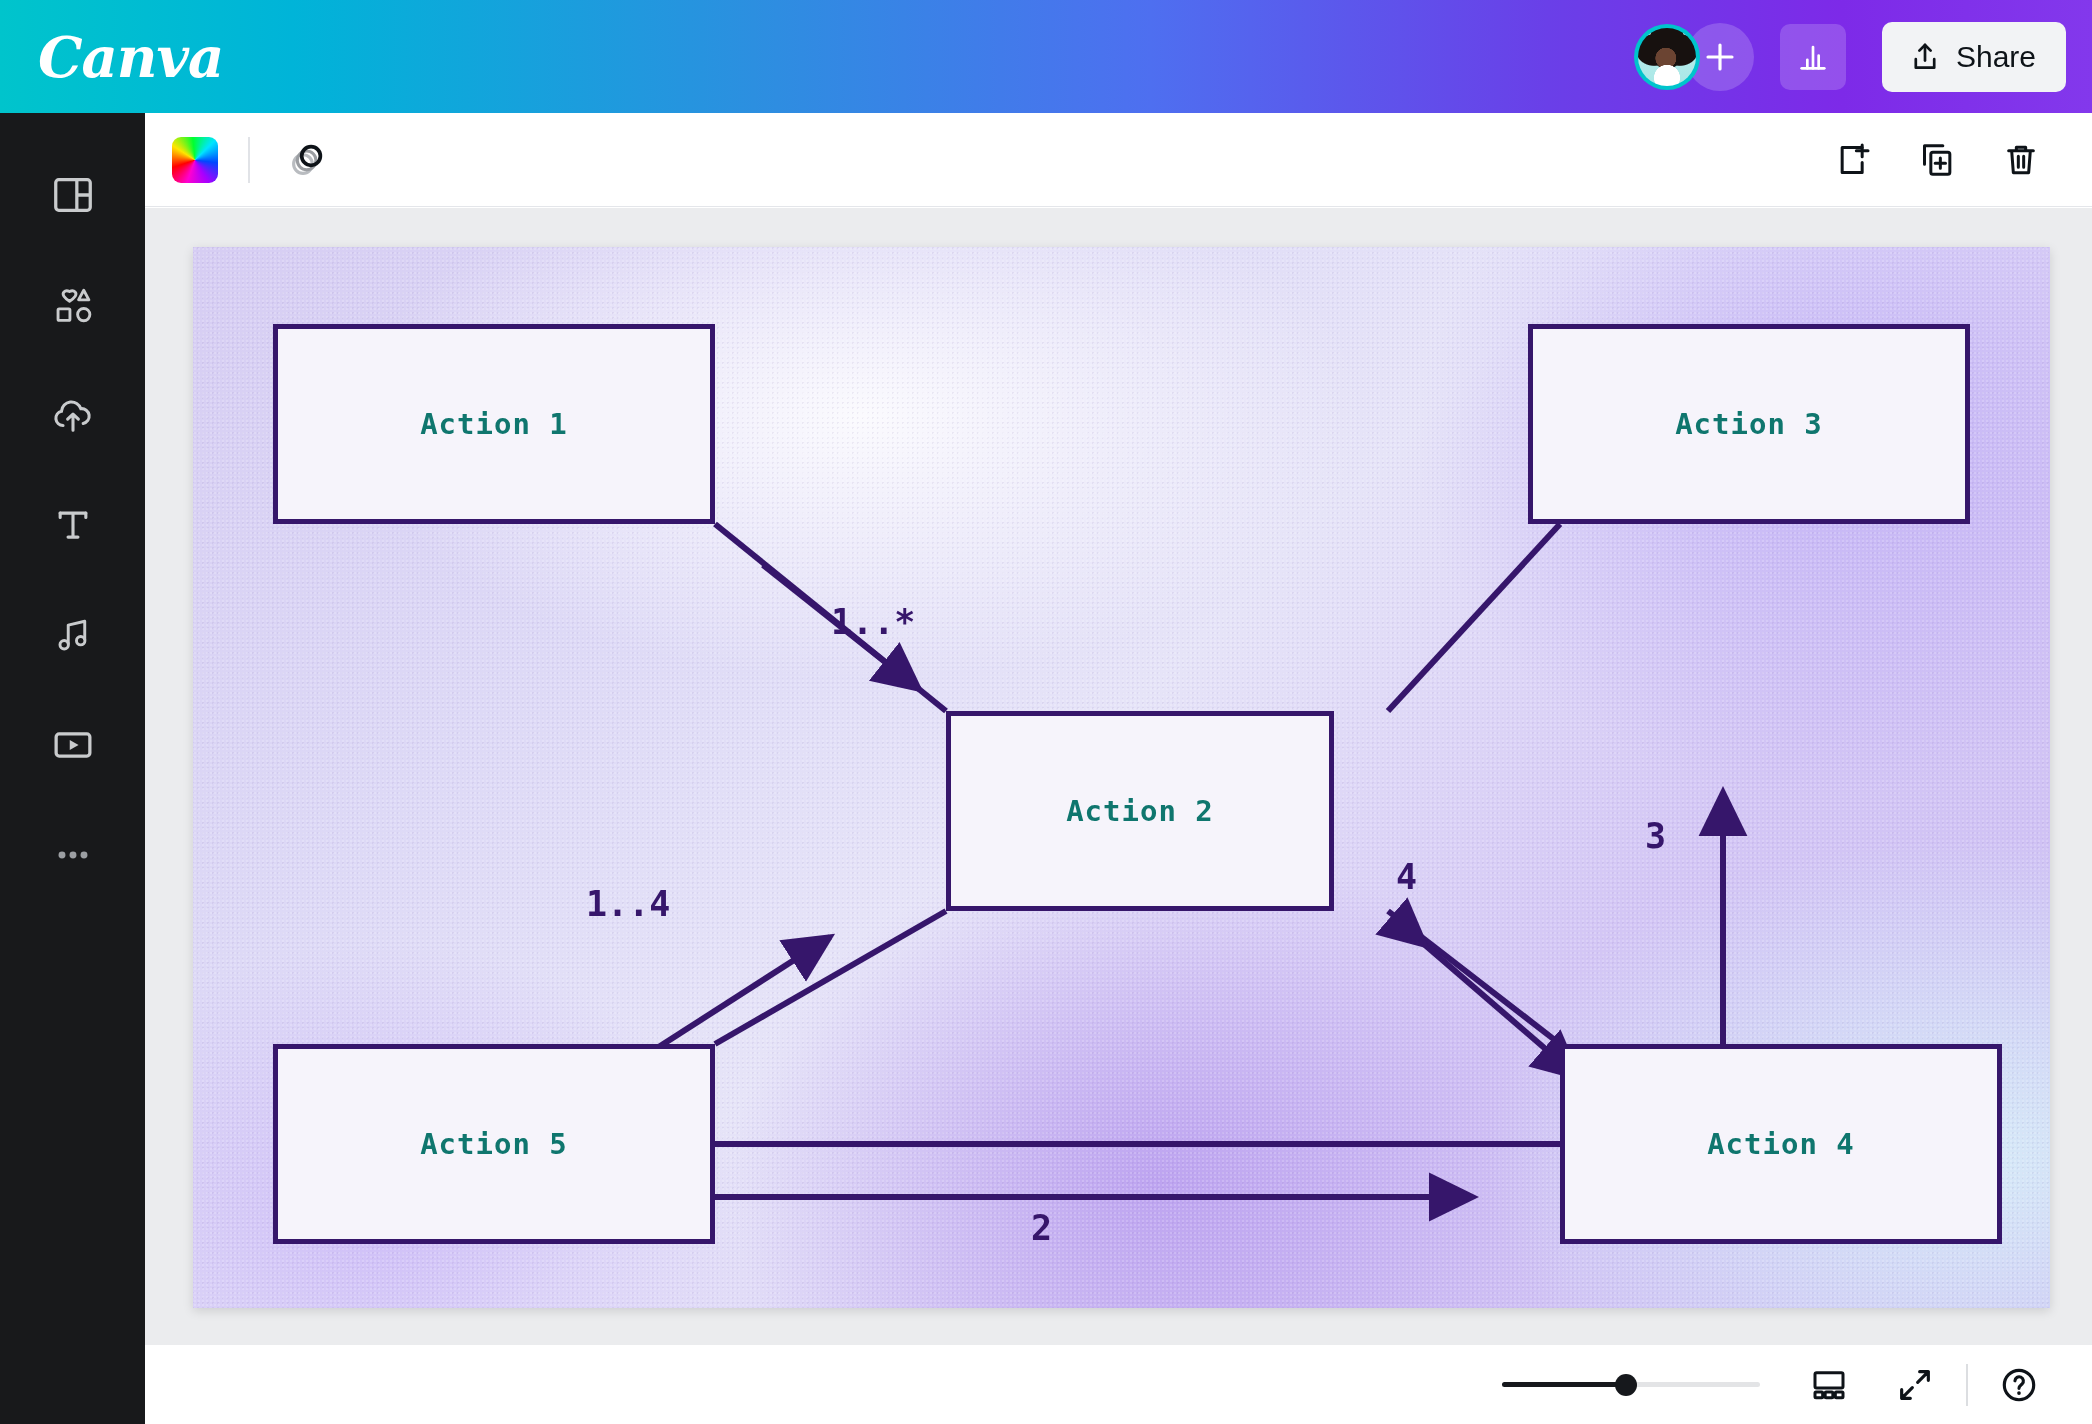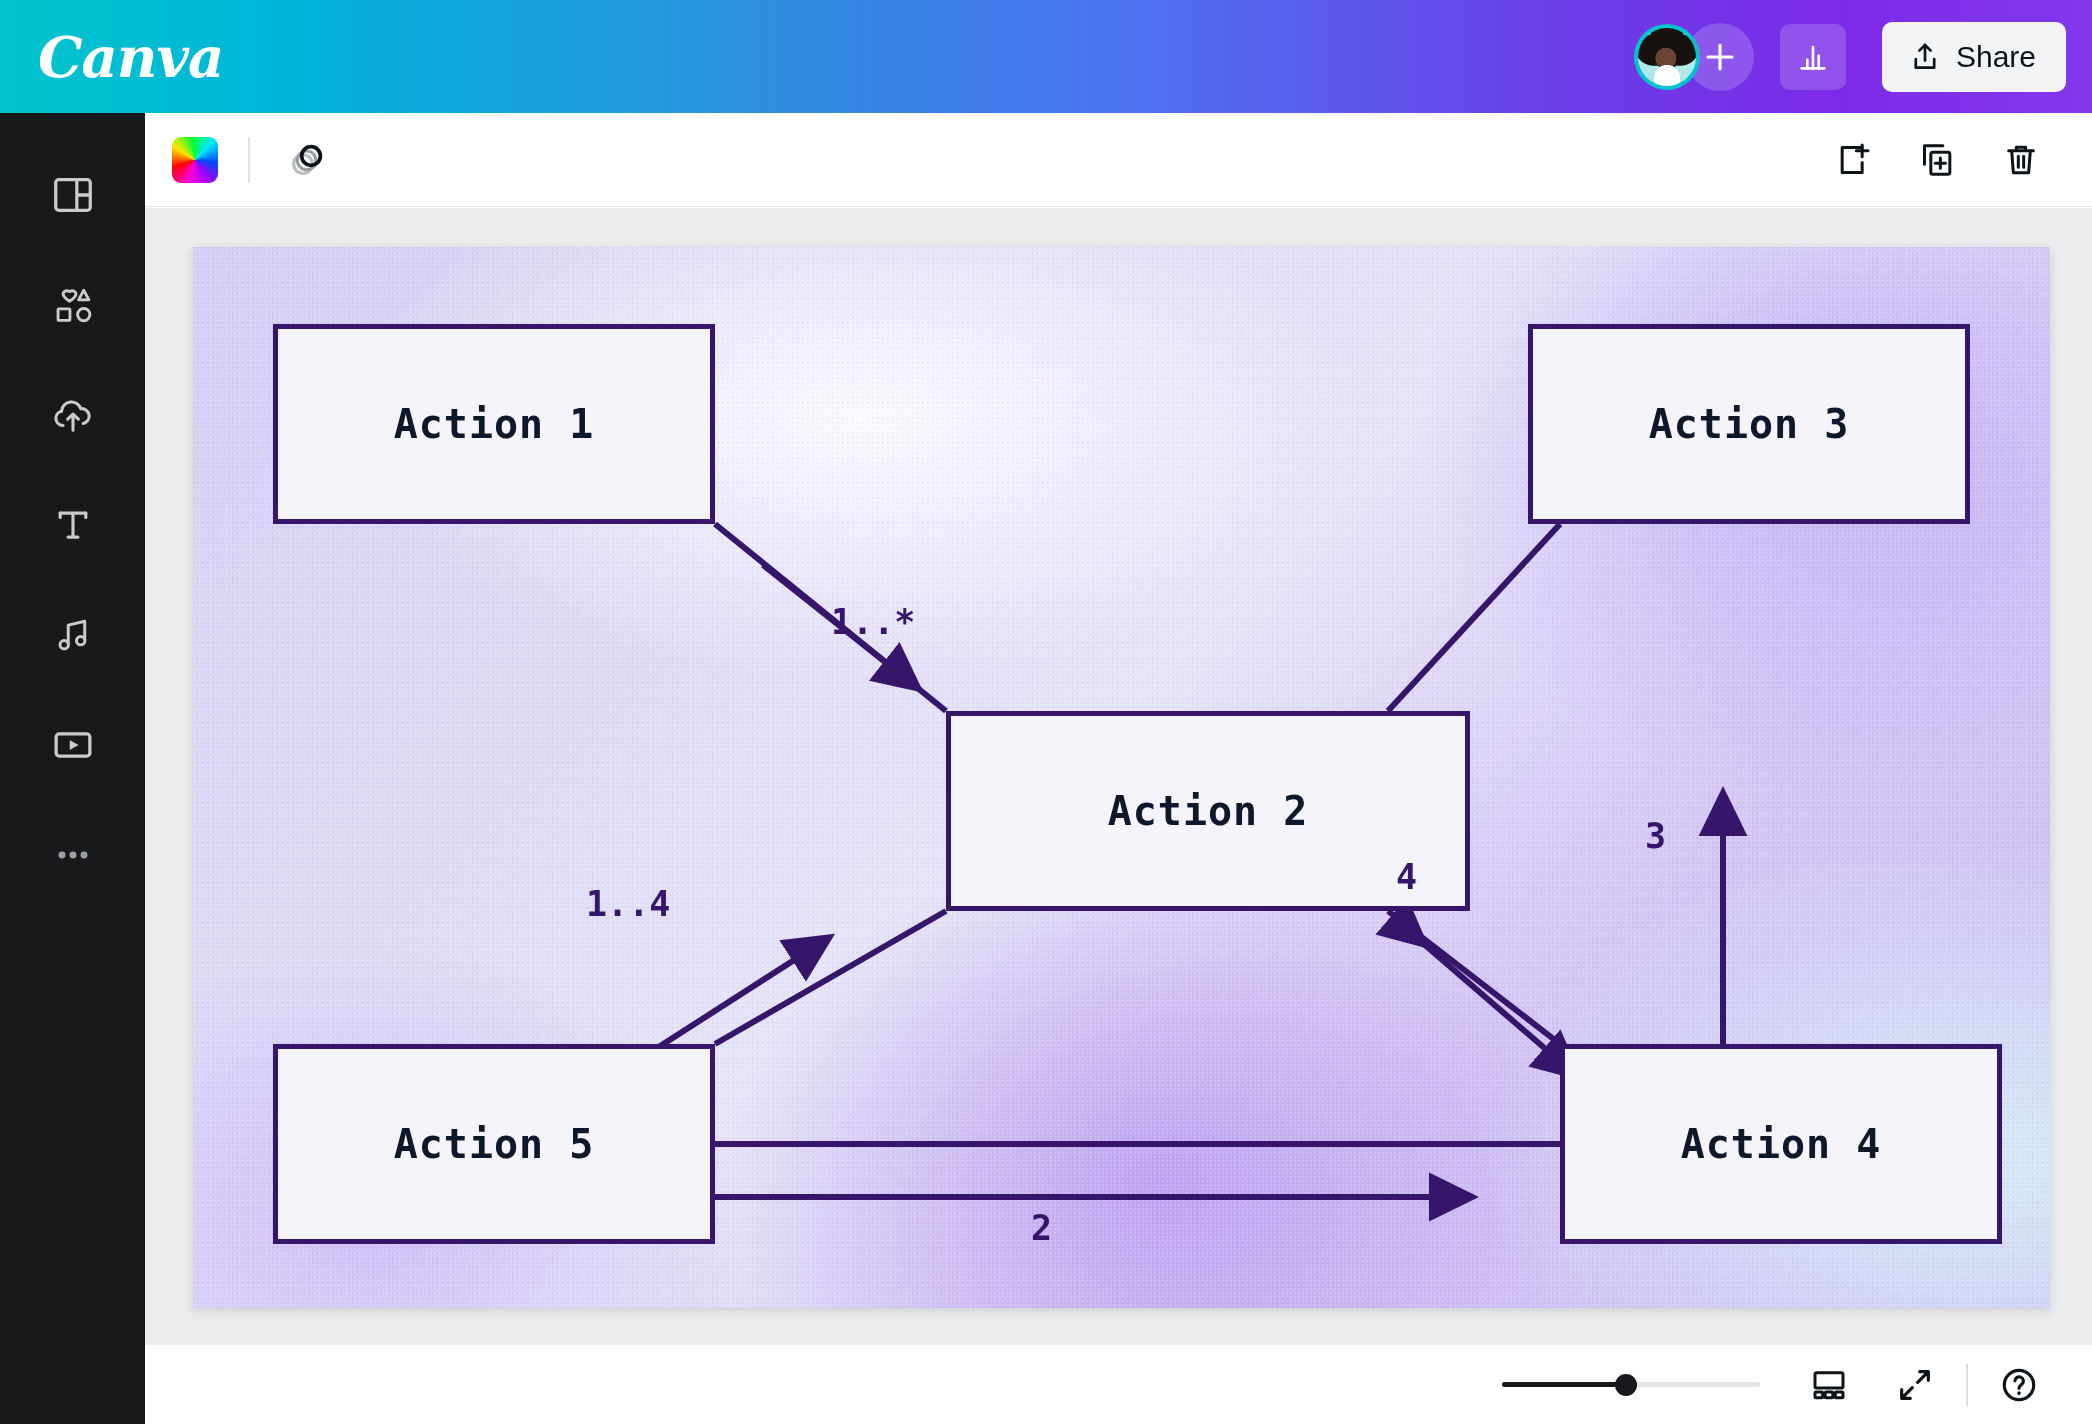--- a/index.html
+++ b/index.html
@@ -73,22 +73,22 @@
   }
   #grain { position:absolute; inset:0; opacity:.30; pointer-events:none;
     background-image:
       radial-gradient(rgba(255,255,255,.55) 1px, transparent 1px),
       radial-gradient(rgba(110,90,160,.30) 1px, transparent 1px);
     background-size:4px 4px, 5px 5px; background-position:0 0, 2px 3px; }
   #diagram { position:absolute; inset:0; }
 
   .node { position:absolute; background:#f6f4fb; border:5px solid #36166b;
     display:flex; align-items:center; justify-content:center; cursor:pointer; }
-  .node span { font-family:"DejaVu Sans Mono", monospace; font-size:40px;
-    font-weight:700; color:#0f172a; letter-spacing:1px; }
+  .node span { font-family:"DejaVu Sans Mono", monospace; font-size:29px;
+    font-weight:700; color:#0f766e; letter-spacing:1px; }
   .edge-label { position:absolute; font-family:"DejaVu Sans Mono", monospace;
     font-size:35px; font-weight:700; color:#36166b; white-space:nowrap; }
 
   
   #footer { position:absolute; left:145px; top:1345px; width:1947px; height:79px;
     background:#fff; display:flex; align-items:center; justify-content:flex-end;
     padding-right:44px; gap:0; z-index:18; }
   #zoom-slider { position:relative; width:258px; height:28px; display:flex;
     align-items:center; cursor:pointer; margin-right:40px; }
   #zoom-track { position:absolute; left:0; right:0; height:5px; background:#e3e4e6; border-radius:3px; }
@@ -247,21 +247,21 @@
         <line x1="380" y1="855" x2="637" y2="690" marker-end="url(#ah)"></line>
         <line x1="1232" y1="698" x2="1385" y2="830" marker-start="url(#ah)" marker-end="url(#ah)"></line>
         <line x1="1530" y1="797" x2="1530" y2="545" marker-end="url(#ah)"></line>
         <line x1="515" y1="950" x2="1280" y2="950" marker-end="url(#ah)"></line>
       </g>
     </svg>
 
     <div class="node" style="left:80px;  top:77px;  width:442px; height:200px;">
       <span>Action 1</span>
     </div>
-    <div class="node" style="left:753px; top:464px; width:524px; height:200px;">
+    <div class="node" style="left:753px; top:464px; width:388px; height:200px;">
       <span>Action 2</span>
     </div>
     <div class="node" style="left:1335px; top:77px; width:442px; height:200px;">
       <span>Action 3</span>
     </div>
     <div class="node" style="left:1367px; top:797px; width:442px; height:200px;">
       <span>Action 4</span>
     </div>
     <div class="node" style="left:80px; top:797px; width:442px; height:200px;">
       <span>Action 5</span>

